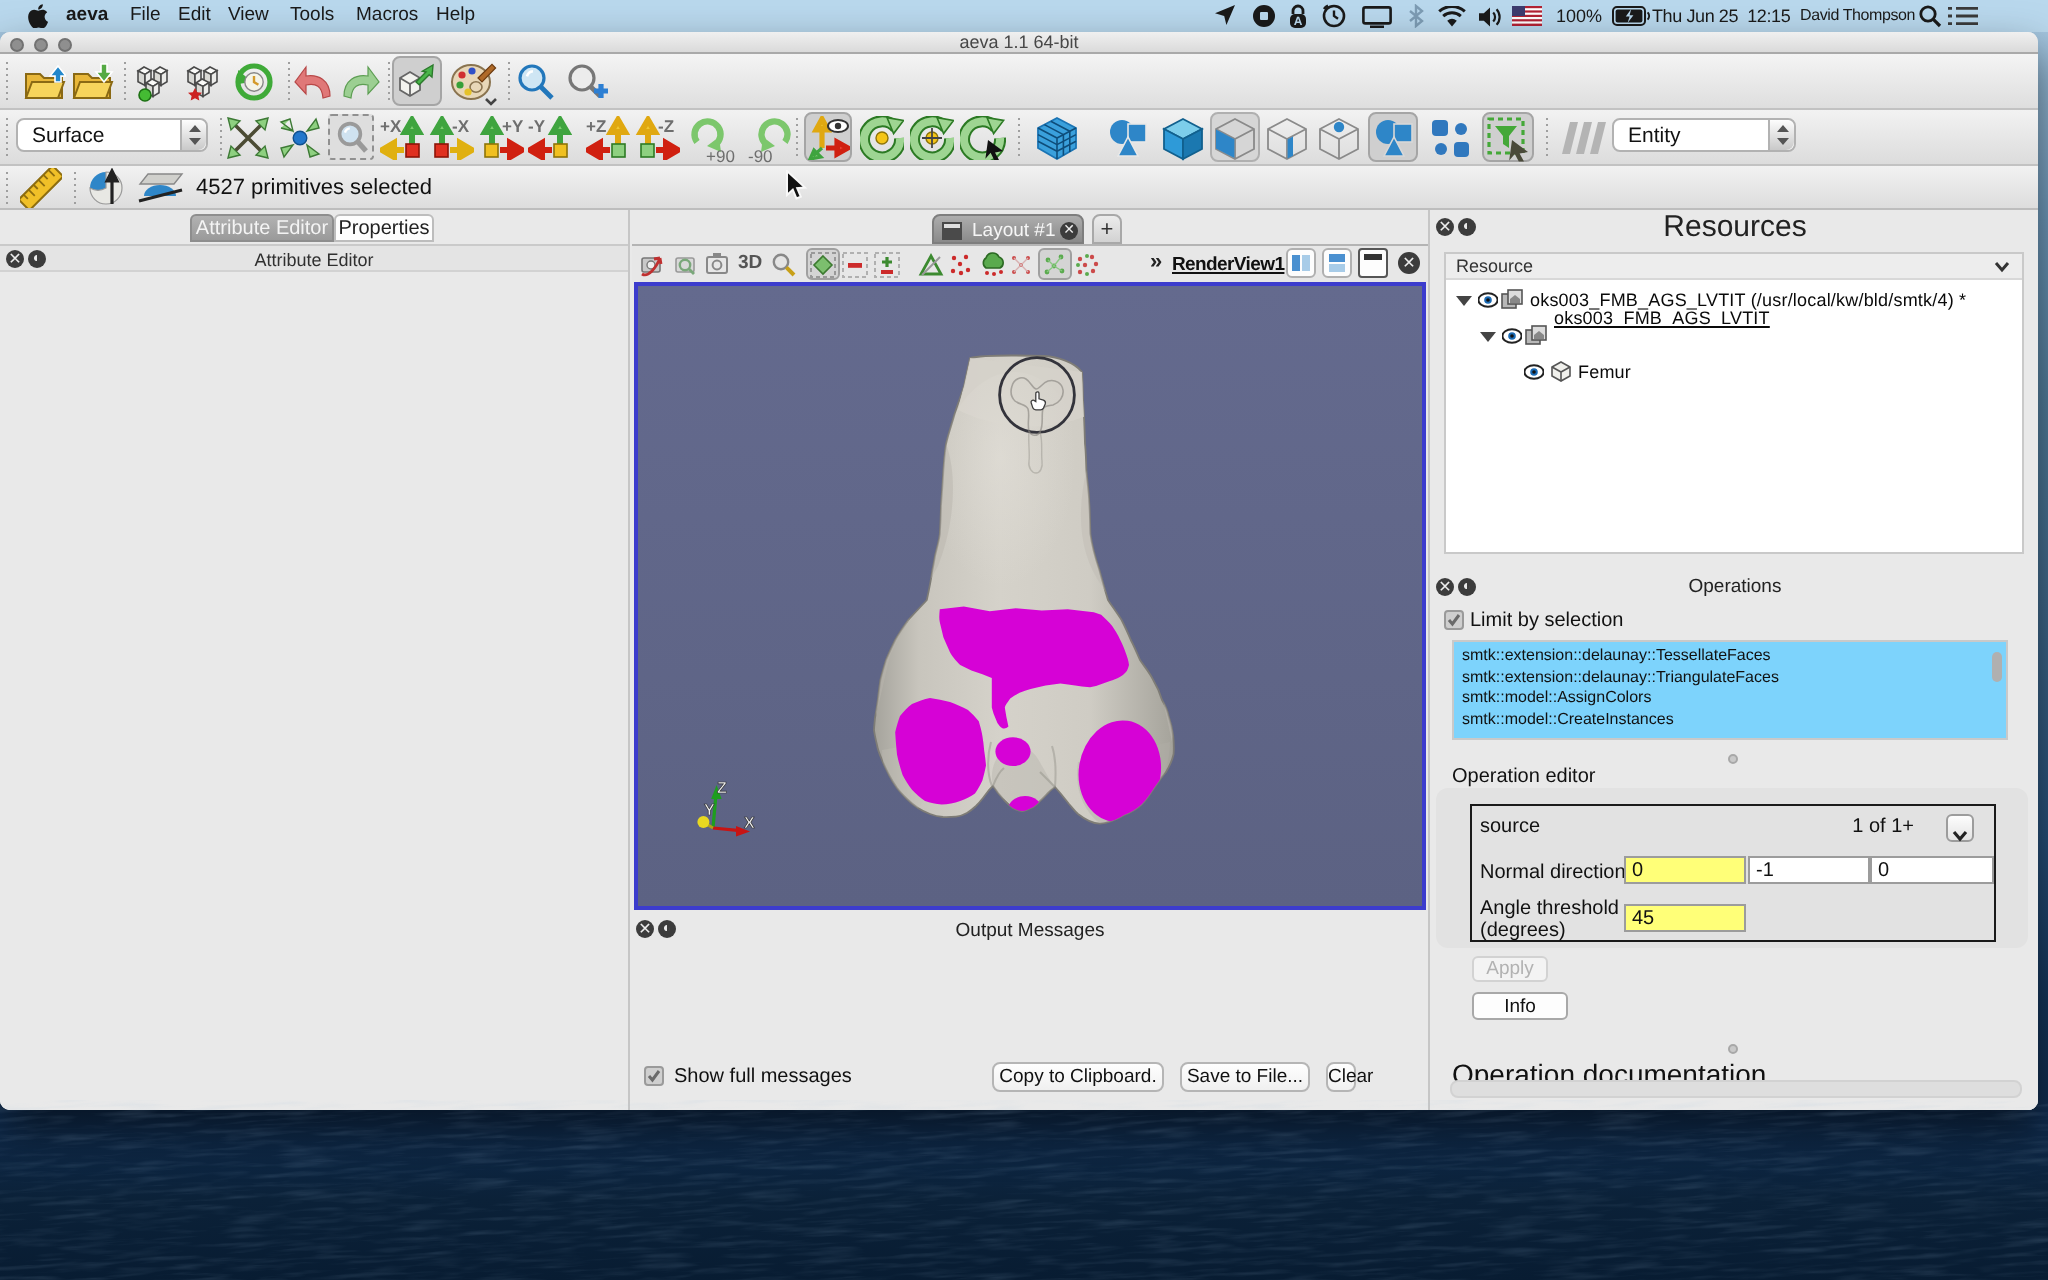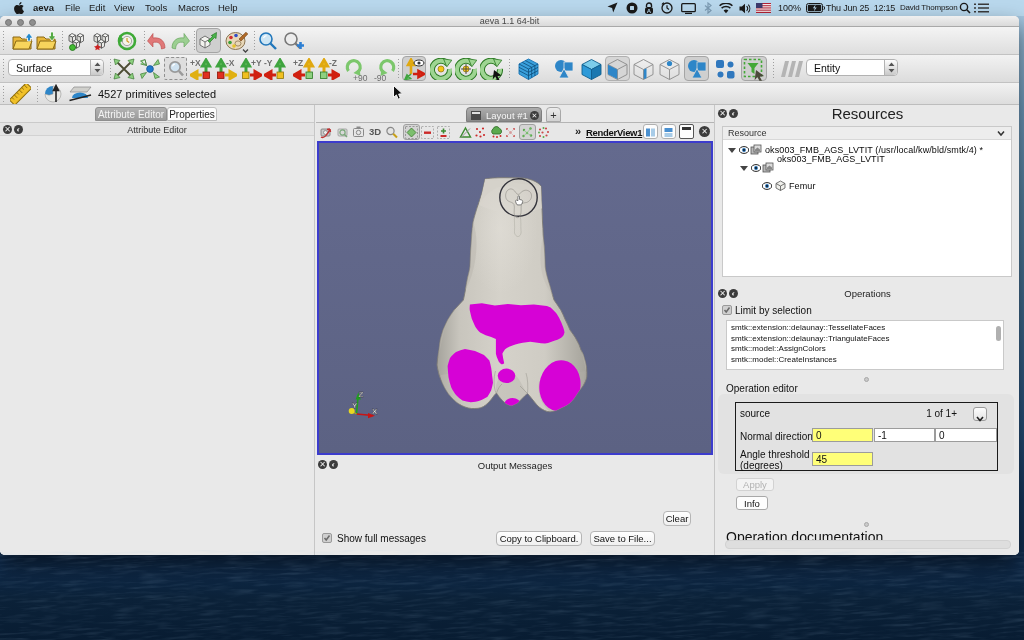--- a/index.html
+++ b/index.html
@@ -605,21 +605,21 @@
           <div style="width:100%;text-align:center;font-size:9.5px;color:#222;line-height:15px;">Output Messages</div>
         </div>
         <div style="position:absolute;left:6px;top:428px;width:10px;height:10px;background:#cfcfcf;border:1px solid #9a9a9a;border-radius:2px;">
             <svg width="10" height="10" viewBox="0 0 10 10" style="position:absolute;left:-1px;top:-1px;">
               <path d="M2.5 5 L4.2 7 L7.5 2.5" fill="none" stroke="#6a6a6a" stroke-width="1.5"></path>
             </svg>
           </div>
         <span style="position:absolute;left:21px;top:428px;font-size:10px;color:#111;">Show full messages</span>
         <div class="btn" style="position:absolute;left:180px;top:426px;width:86px;height:15px;">Copy to Clipboard.</div>
         <div class="btn" style="position:absolute;left:274px;top:426px;width:65px;height:15px;">Save to File...</div>
-        <div class="btn" style="position:absolute;left:347px;top:406px;width:28px;height:15px;">Clear</div>
+        <div class="btn" style="position:absolute;left:347px;top:426px;width:15px;height:15px;">Clear</div>
       </div>
       <div id="rpanel">
         <div style="position:absolute;left:0;top:1px;width:303px;height:16px;">
           <div class="hbtn" style="left:2px;top:3px;">✕</div>
           <div class="hbtn" style="left:13px;top:3px;font-size:7px;">◐</div>
           <div style="width:100%;text-align:center;font-size:15px;color:#222;line-height:16px;">Resources</div>
         </div>
         <div style="position:absolute;left:6px;top:21px;width:290px;height:151px;background:#fff;border:1px solid #c9c9c9;">
           <div style="position:absolute;left:0;top:0;width:100%;height:13px;background:#ededed;border-bottom:1px solid #d8d8d8;">
             <span style="position:absolute;left:5px;top:1px;font-size:9px;color:#333;">Resource</span>
@@ -643,21 +643,21 @@
           <svg class="eye" style="left:28px;top:36px;" viewBox="0 0 10 10">
               <ellipse cx="5" cy="5" rx="4.8" ry="3.4" fill="#fff" stroke="#222" stroke-width="1"></ellipse>
               <circle cx="5" cy="5" r="1.9" fill="#1a6ab4"></circle>
               <circle cx="5" cy="5" r="0.9" fill="#111"></circle>
             </svg>
           <svg class="eye" style="left:39px;top:35px;width:12px;height:12px;" viewBox="0 0 12 12">
               <rect x="1" y="3" width="7" height="7" fill="#b8b8b8" stroke="#555" stroke-width="0.8"></rect>
               <rect x="4" y="1" width="7" height="7" fill="#dcdcdc" stroke="#555" stroke-width="0.8"></rect>
               <path d="M5 5.5 l2.5-2 2.5 2 v2 h-5 z" fill="#888"></path>
             </svg>
-          <span class="treerow" style="left:54px;top:27px;">oks003_FMB_AGS_LVTIT</span>
+          <span class="treerow" style="left:54px;top:27px;text-decoration:underline;">oks003_FMB_AGS_LVTIT</span>
           <svg class="eye" style="left:39px;top:54px;" viewBox="0 0 10 10">
               <ellipse cx="5" cy="5" rx="4.8" ry="3.4" fill="#fff" stroke="#222" stroke-width="1"></ellipse>
               <circle cx="5" cy="5" r="1.9" fill="#1a6ab4"></circle>
               <circle cx="5" cy="5" r="0.9" fill="#111"></circle>
             </svg>
           <svg class="eye" style="left:52px;top:53px;width:11px;height:11px;" viewBox="0 0 11 11">
               <path d="M5.5 1 L10 3.5 V8 L5.5 10.5 L1 8 V3.5 Z" fill="#f0f0ec" stroke="#555" stroke-width="0.8"></path>
               <path d="M1 3.5 L5.5 6 L10 3.5 M5.5 6 V10.5" fill="none" stroke="#555" stroke-width="0.8"></path>
             </svg>
           <span class="treerow" style="left:66px;top:53.5px;">Femur</span>
@@ -666,21 +666,21 @@
           <div class="hbtn" style="left:2px;top:2px;">✕</div>
           <div class="hbtn" style="left:13px;top:2px;font-size:7px;">◐</div>
           <div style="width:100%;text-align:center;font-size:9.5px;color:#222;line-height:14px;">Operations</div>
         </div>
         <div style="position:absolute;left:6px;top:200px;width:10px;height:10px;background:#cfcfcf;border:1px solid #9a9a9a;border-radius:2px;">
             <svg width="10" height="10" viewBox="0 0 10 10" style="position:absolute;left:-1px;top:-1px;">
               <path d="M2.5 5 L4.2 7 L7.5 2.5" fill="none" stroke="#6a6a6a" stroke-width="1.5"></path>
             </svg>
           </div>
         <span style="position:absolute;left:19px;top:200px;font-size:10px;color:#111;">Limit by selection</span>
-        <div style="position:absolute;left:10px;top:215px;width:278px;height:50px;background:#ffffff;border:1px solid #c9c9c9;">
+        <div style="position:absolute;left:10px;top:215px;width:278px;height:50px;background:#7dd3fc;border:1px solid #c9c9c9;">
           <div style="position:absolute;left:4px;top:2px;font-size:8px;color:#111;line-height:10.5px;white-space:pre;">smtk::extension::delaunay::TessellateFaces
 smtk::extension::delaunay::TriangulateFaces
 smtk::model::AssignColors
 smtk::model::CreateInstances</div>
           <div style="position:absolute;right:2px;top:5px;width:5px;height:15px;background:#b0b0b0;border-radius:3px;"></div>
         </div>
         <div style="position:absolute;left:148px;top:272px;width:5px;height:5px;background:#c9c9c9;border:1px solid #a8a8a8;border-radius:50%;"></div>
         <span style="position:absolute;left:10px;top:278px;font-size:10px;color:#111;">Operation editor</span>
         <div style="position:absolute;left:2px;top:289px;width:296px;height:80px;background:#e2e2e2;border-radius:6px;"></div>
         <div style="position:absolute;left:19px;top:297px;width:263px;height:69px;background:#e2e2e2;border:1.5px solid #1a1a1a;">
@@ -692,21 +692,21 @@
               </svg>
           </div>
           <span style="position:absolute;left:4px;top:28px;font-size:10px;color:#111;">Normal direction</span>
           <div style="position:absolute;left:76px;top:25px;width:61px;height:14px;background:#ffff78;border:1px solid #9c9c9c;font-size:10px;color:#111;padding:1px 0 0 3px;">0</div>
           <div style="position:absolute;left:138px;top:25px;width:61px;height:14px;background:#fff;border:1px solid #9c9c9c;font-size:10px;color:#111;padding:1px 0 0 3px;">-1</div>
           <div style="position:absolute;left:199px;top:25px;width:62px;height:14px;background:#fff;border:1px solid #9c9c9c;font-size:10px;color:#111;padding:1px 0 0 3px;">0</div>
           <span style="position:absolute;left:4px;top:46px;font-size:10px;color:#111;line-height:11px;">Angle threshold<br>(degrees)</span>
           <div style="position:absolute;left:76px;top:49px;width:61px;height:14px;background:#ffff78;border:1px solid #9c9c9c;font-size:10px;color:#111;padding:1px 0 0 3px;">45</div>
         </div>
         <div style="position:absolute;left:20px;top:373px;width:38px;height:13px;background:#f3f3f3;border:1px solid #d2d2d2;border-radius:3px;text-align:center;font-size:9.5px;color:#b2b2b2;line-height:12px;">Apply</div>
-        <div style="position:absolute;left:20px;top:391px;width:32px;height:14px;background:#fdfdfd;border:1px solid #a8a8a8;border-radius:3px;text-align:center;font-size:9.5px;color:#111;line-height:13px;">Info</div>
+        <div style="position:absolute;left:20px;top:391px;width:48px;height:14px;background:#fdfdfd;border:1px solid #a8a8a8;border-radius:3px;text-align:center;font-size:9.5px;color:#111;line-height:13px;">Info</div>
         <div style="position:absolute;left:148px;top:417px;width:5px;height:5px;background:#c9c9c9;border:1px solid #a8a8a8;border-radius:50%;"></div>
         <span style="position:absolute;left:10px;top:424px;font-size:14px;color:#111;">Operation documentation</span>
         <div style="position:absolute;left:9px;top:435px;width:286px;height:9px;background:#dedede;border:1px solid #d2d2d2;border-radius:4px;"></div>
       </div>
     </div>
   </div>
   <svg width="1024" height="90" style="position:absolute;left:0;top:550px;" viewBox="0 0 1024 90">
     <filter id="rip" x="-10%" y="-30%" width="120%" height="160%">
       <feTurbulence type="fractalNoise" baseFrequency="0.035 0.42" numOctaves="3" seed="23"></feTurbulence>
       <feColorMatrix type="matrix" values="0 0 0 0 0.36  0 0 0 0 0.52  0 0 0 0 0.70  0.6 0.6 0 0 -0.55"></feColorMatrix>

